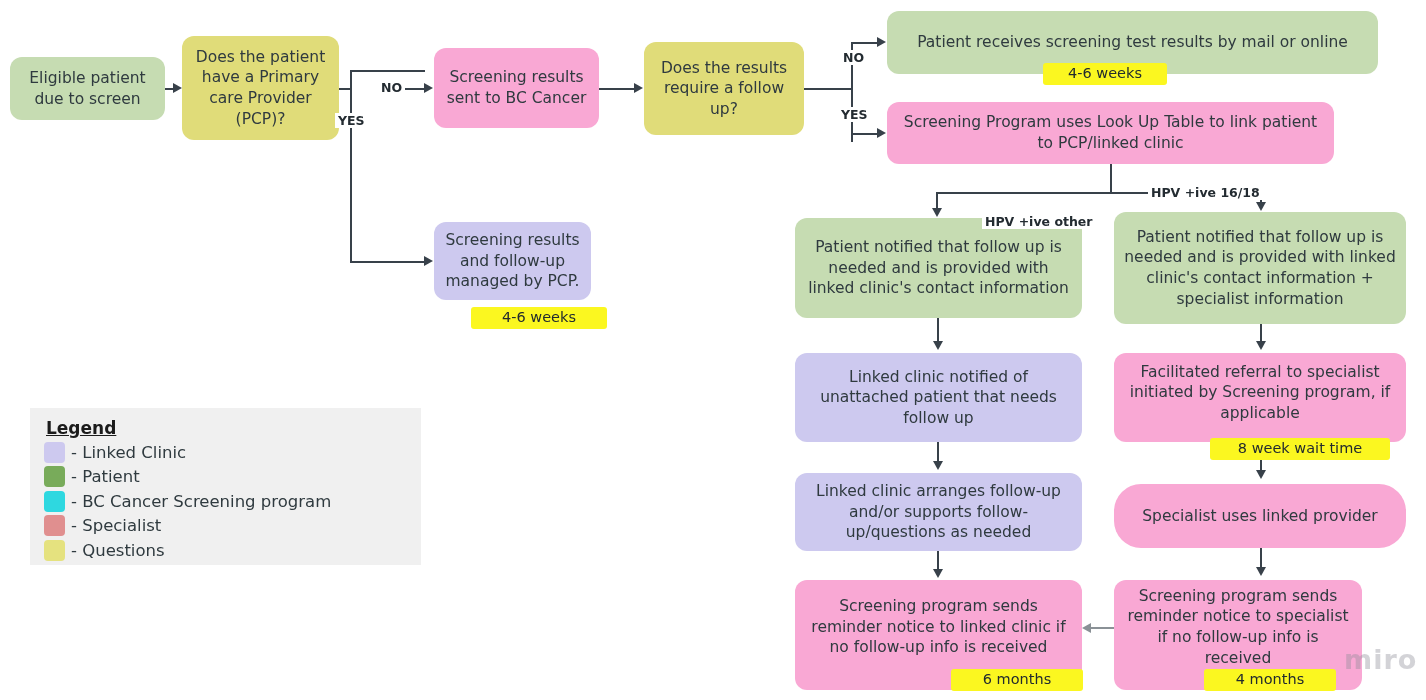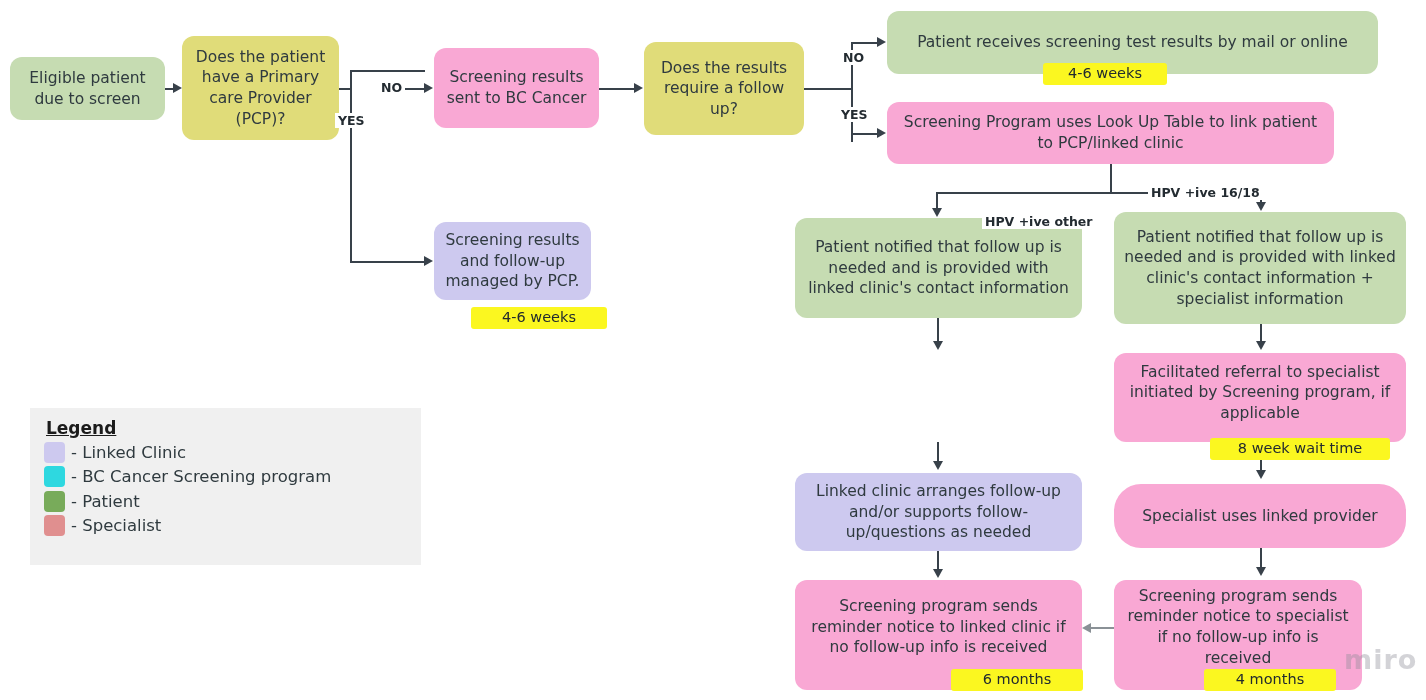--- a/index.html
+++ b/index.html
@@ -163,20 +163,23 @@
     <span>Screening results and follow-up managed by PCP.</span>
   </div>
   <div class="badge" style="left:471px; top:307px; width:118px;">
     <span>4-6 weeks</span>
   </div>
 
   <div class="node green" style="left:795px; top:218px; width:287px; height:100px;">
     <span>Patient notified that follow up is needed and is provided with linked clinic's contact information</span>
   </div>
 
+  <div class="node purple" style="left:795px; top:353px; width:287px; height:89px;">
+    <span>Linked clinic notified of unattached patient that needs follow up</span>
+  </div>
 
   <div class="node purple" style="left:795px; top:473px; width:287px; height:78px;justify-content:center;">
     <span>Linked clinic arranges follow-up and/or supports follow-up/questions as needed</span>
   </div>
 
   <div class="node cyan" style="left:795px; top:580px; width:287px; height:110px;">
     <span style="transform: translateY(-8px);">Screening program sends reminder notice to linked clinic if no follow-up info is received</span>
   </div>
   <div class="badge" style="left:933px; top:669px; width:114px;margin-left:18px;">
     <span>6 months</span>
@@ -266,28 +269,32 @@
   <div class="ln h grey" style="left:1090px; top:627px; width:32px;"></div>
   <div class="arrowhead ah-left" style="left:1082px; top:623px;"></div>
 
   <div id="legend">
     <div class="legend-title">Legend</div>
     <div class="legend-row">
       <span class="legend-swatch" style="background:#cdc9ef;"></span>
       <span class="legend-label">- Linked Clinic</span>
     </div>
     <div class="legend-row">
+      <span class="legend-swatch" style="background:#78ab5a;"></span>
+      <span class="legend-label">- Patient</span>
+    </div>
+    <div class="legend-row">
       <span class="legend-swatch" style="background:#2ed8e0;"></span>
       <span class="legend-label">- BC Cancer Screening program</span>
     </div>
     <div class="legend-row">
-      <span class="legend-swatch" style="background:#78ab5a;"></span>
-      <span class="legend-label">- Patient</span>
-    </div>
-    <div class="legend-row">
       <span class="legend-swatch" style="background:#e08f8f;"></span>
       <span class="legend-label">- Specialist</span>
     </div>
+    <div class="legend-row">
+      <span class="legend-swatch" style="background:#e5e27f;"></span>
+      <span class="legend-label">- Questions</span>
+    </div>
   </div>
 
   <div id="watermark">miro</div>
 
 </div>
 
 </body></html>

